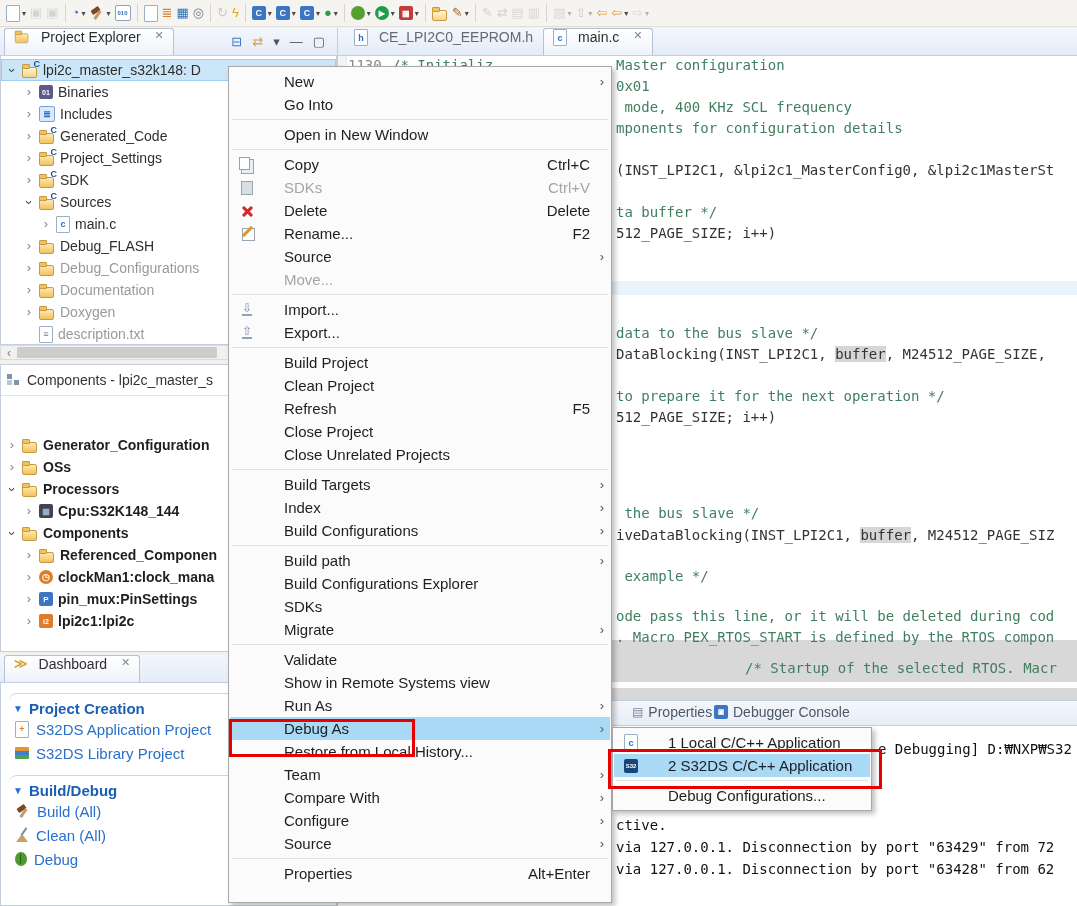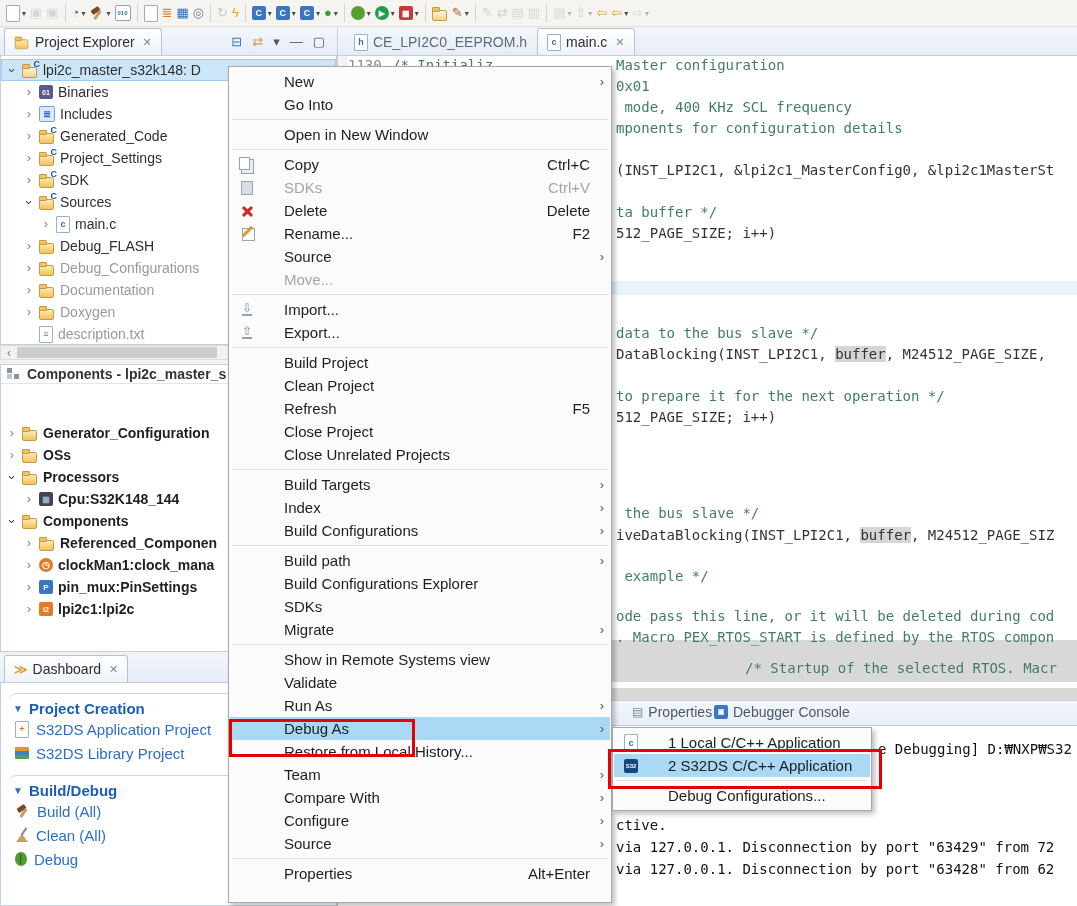--- a/index.html
+++ b/index.html
@@ -9,21 +9,21 @@
   .toolbar{position:absolute;left:0;top:0;width:1077px;height:27px;background:#f6f4f1;border-bottom:1px solid #e2ded8;display:flex;align-items:center;padding-left:4px;box-sizing:border-box;}
   .tbtn{height:22px;display:flex;align-items:center;padding:0 2px;gap:1px;cursor:default;}
   .tsep{width:1px;height:18px;background:#d8d3cc;margin:0 4px;}
   .caret{font-size:8px;color:#4a4a4a;margin-left:1px;}
   .dis{opacity:.4;}
   .gly{font-size:13px;line-height:16px;}
   .boxic{width:14px;height:14px;border-radius:2px;display:inline-flex;align-items:center;justify-content:center;font-weight:bold;color:#fff;font-size:8px;flex:none;}
 
   
   .tabstrip{position:absolute;background:linear-gradient(#f3f7fc,#e4ecf7);border-bottom:1px solid #c4cedd;display:flex;align-items:flex-end;box-sizing:border-box;}
-  .tab{height:26px;display:flex;align-items:center;gap:5px;padding:0 9px;border:1px solid #b6c1d2;border-bottom:none;border-radius:3px 3px 0 0;background:linear-gradient(#ffffff,#eef3fa);font-size:14px;color:#2e2e2e;white-space:nowrap;}
+  .tab{height:26px;display:flex;align-items:flex-start;gap:11px;padding:0 9px;border:1px solid #b6c1d2;border-bottom:none;border-radius:3px 3px 0 0;background:linear-gradient(#ffffff,#eef3fa);font-size:14px;color:#2e2e2e;white-space:nowrap;}
   .tab.inactive{background:transparent;border-color:transparent;color:#5f6b7a;}
   .tclose{color:#7a8798;font-size:11px;margin-left:3px;}
   .panelbody{position:absolute;background:#fff;border:1px solid #c4cedd;border-top:none;box-sizing:border-box;overflow:hidden;}
 
   
   .trow{display:flex;align-items:center;height:22px;gap:5px;font-size:14px;color:#2e2e2e;white-space:nowrap;overflow:hidden;}
   .trow.sel{background:#cbe6f8;box-shadow:inset 0 0 0 1px #9ecdef;}
   .trow.gray .tlabel{color:#9a9a9a;}
   .trow.bold .tlabel{font-weight:bold;color:#1f1f1f;}
   .tw{width:10px;flex:none;color:#868686;font-size:13px;text-align:center;display:inline-block;transform:translateY(-1px);}
@@ -31,21 +31,21 @@
   .tw.none{visibility:hidden;}
   .fold{width:16px;height:15px;position:relative;display:inline-block;flex:none;}
   .fold:before{content:"";position:absolute;left:0;top:4px;width:13px;height:9px;background:linear-gradient(#ffe9b0,#f2c25e);border:1px solid #c79a40;border-radius:2px;}
   .fold:after{content:"";position:absolute;left:0;top:1px;width:6px;height:3px;background:#f2c25e;border:1px solid #c79a40;border-radius:1px;}
   .fold.open:before{background:linear-gradient(#fff5d8,#f6d488);}
   .fold i{position:absolute;right:-2px;top:-4px;font-style:normal;font-weight:bold;font-size:9px;color:#1d4f9c;z-index:2;}
   .file{width:12px;height:15px;background:#fff;border:1px solid #9ab0c8;border-radius:1px;display:inline-flex;align-items:center;justify-content:center;flex:none;}
   .file i{font-style:normal;font-weight:bold;font-size:9px;color:#2a6fc9;}
 
   
-  .viewhead{display:flex;align-items:center;gap:6px;font-size:14px;color:#333;padding:1px 6px;border-bottom:1px solid #dfe6ef;font-weight:bold;}
+  .viewhead{display:flex;align-items:center;gap:6px;font-size:14px;color:#333;padding:7px 6px;border-bottom:1px solid #dfe6ef;}
   .compic{width:14px;height:12px;position:relative;flex:none;}
   .compic:before{content:"";position:absolute;left:0;top:0;width:5px;height:5px;background:#7f95ad;}
   .compic:after{content:"";position:absolute;left:7px;top:6px;width:5px;height:5px;background:#7f95ad;box-shadow:-7px 0 0 #b9c6d6;}
   .dsec{margin:10px 8px 0 8px;border-top:1px solid #cdd6e2;border-radius:8px 8px 0 0;padding-top:6px;}
   .dsechead{display:flex;align-items:center;gap:6px;font-size:15px;font-weight:bold;color:#1b5fb4;padding-left:4px;}
   .dchev{color:#2a6fc9;font-size:10px;}
   .ditem{display:flex;align-items:center;gap:7px;font-size:15px;color:#2a6fc9;height:24px;padding-left:6px;white-space:nowrap;}
   .stackic{width:14px;height:12px;background:linear-gradient(#e8932f 0 4px,#3f7fd0 4px 8px,#4da354 8px 12px);border-radius:1px;flex:none;}
   .hammeric{width:15px;height:14px;position:relative;flex:none;}
   .hammeric:before{content:"";position:absolute;left:2px;top:2px;width:9px;height:5px;background:#7a4a21;transform:rotate(-35deg);border-radius:1px;}
@@ -626,26 +626,26 @@
         <span class="ma"></span>
       </div>
       <div class="mi">
         <span class="mic"></span>
         <span class="ml">Migrate</span>
         <span class="ma">›</span>
       </div>
       <div class="msep"></div>
       <div class="mi">
         <span class="mic"></span>
+        <span class="ml">Validate</span>
+        <span class="ma"></span>
+      </div>
+      <div class="mi">
+        <span class="mic"></span>
         <span class="ml">Show in Remote Systems view</span>
-        <span class="ma"></span>
-      </div>
-      <div class="mi">
-        <span class="mic"></span>
-        <span class="ml">Validate</span>
         <span class="ma"></span>
       </div>
       <div class="mi">
         <span class="mic"></span>
         <span class="ml">Run As</span>
         <span class="ma">›</span>
       </div>
       <div class="mi hl">
         <span class="mic"></span>
         <span class="ml">Debug As</span>

